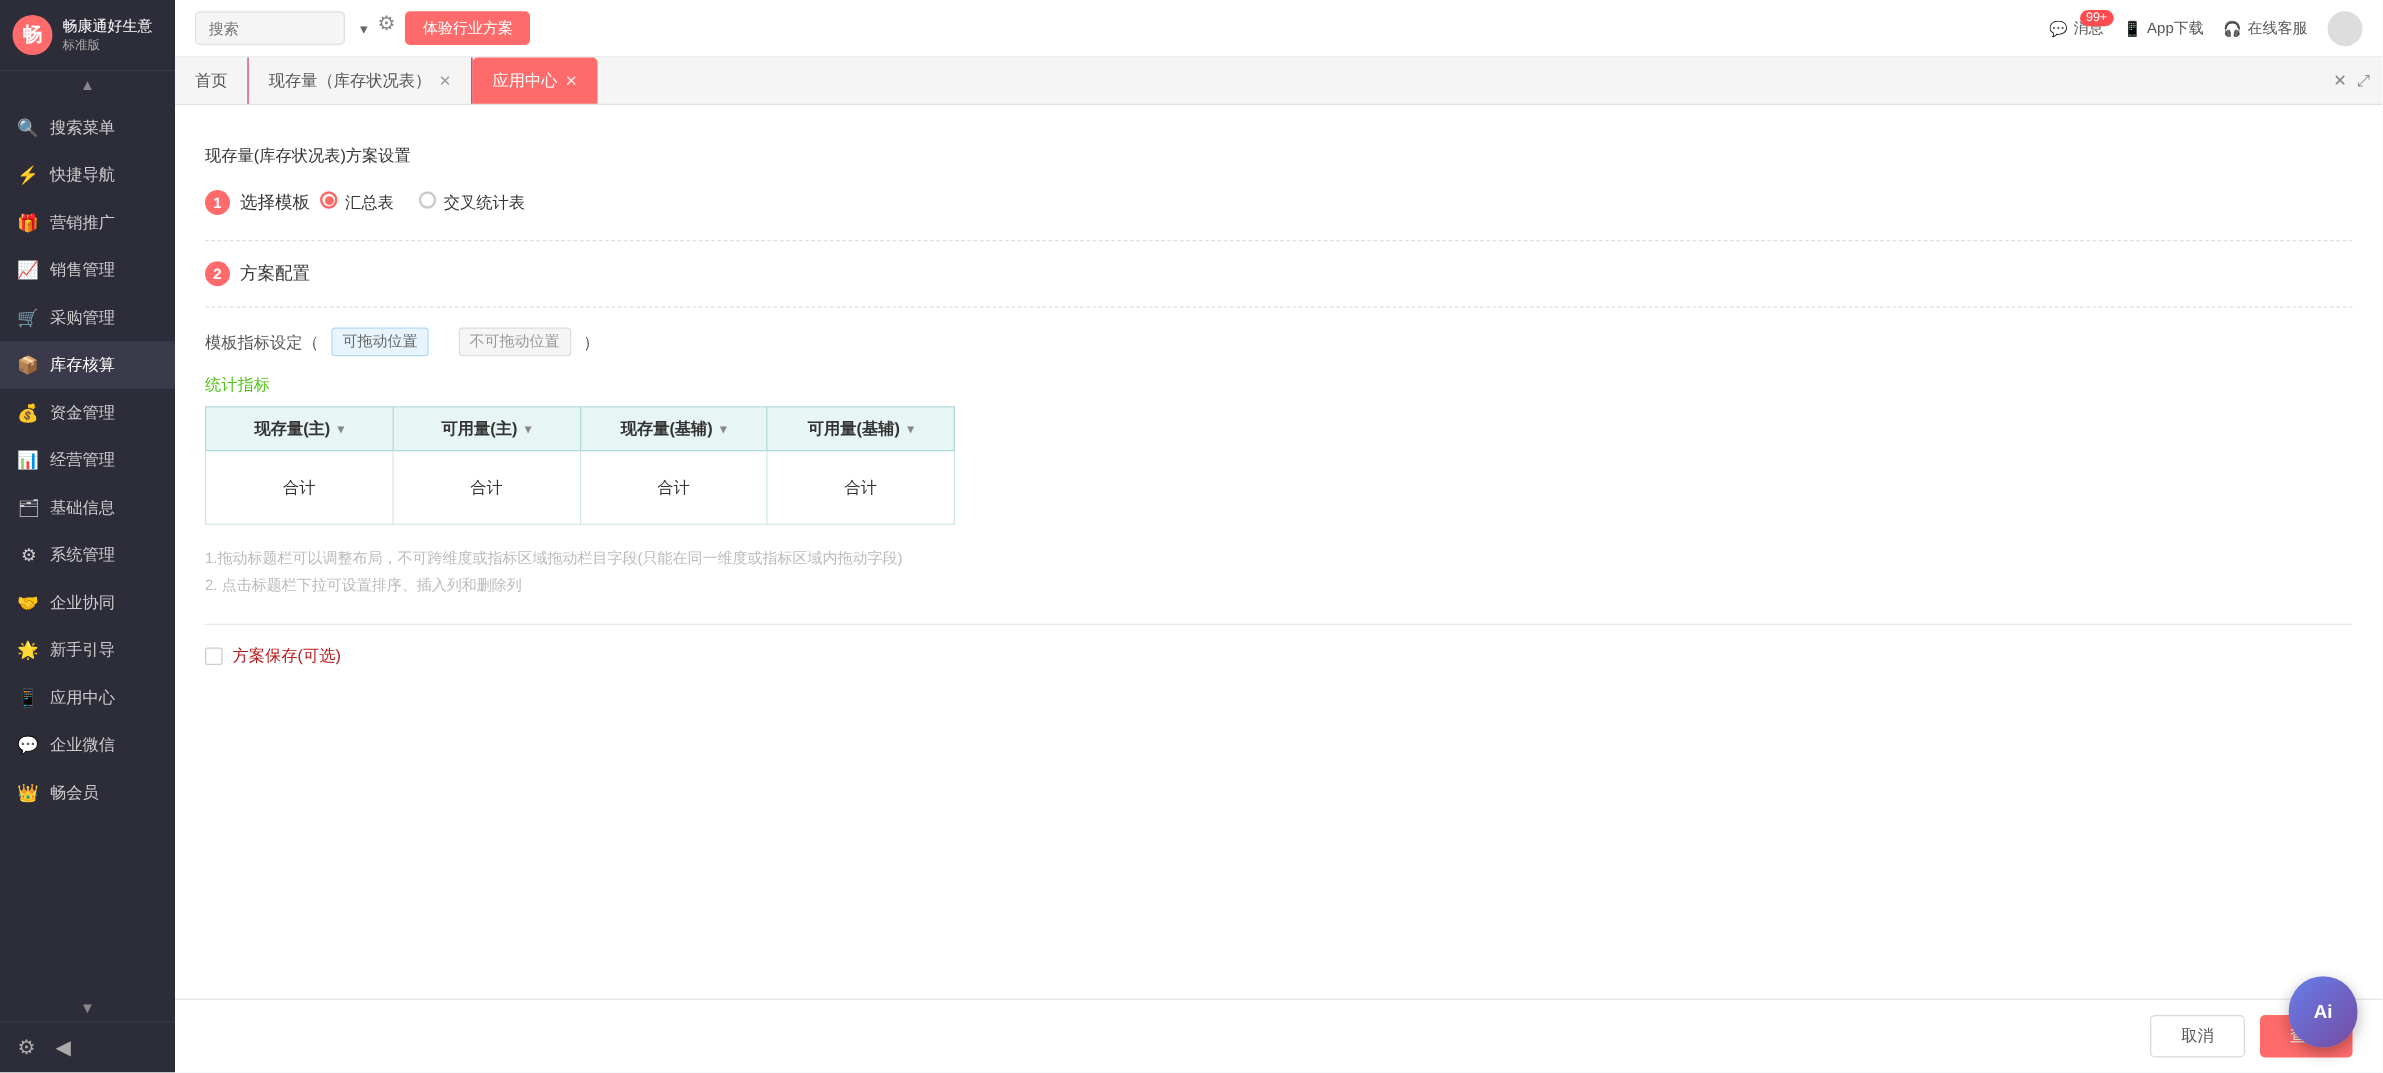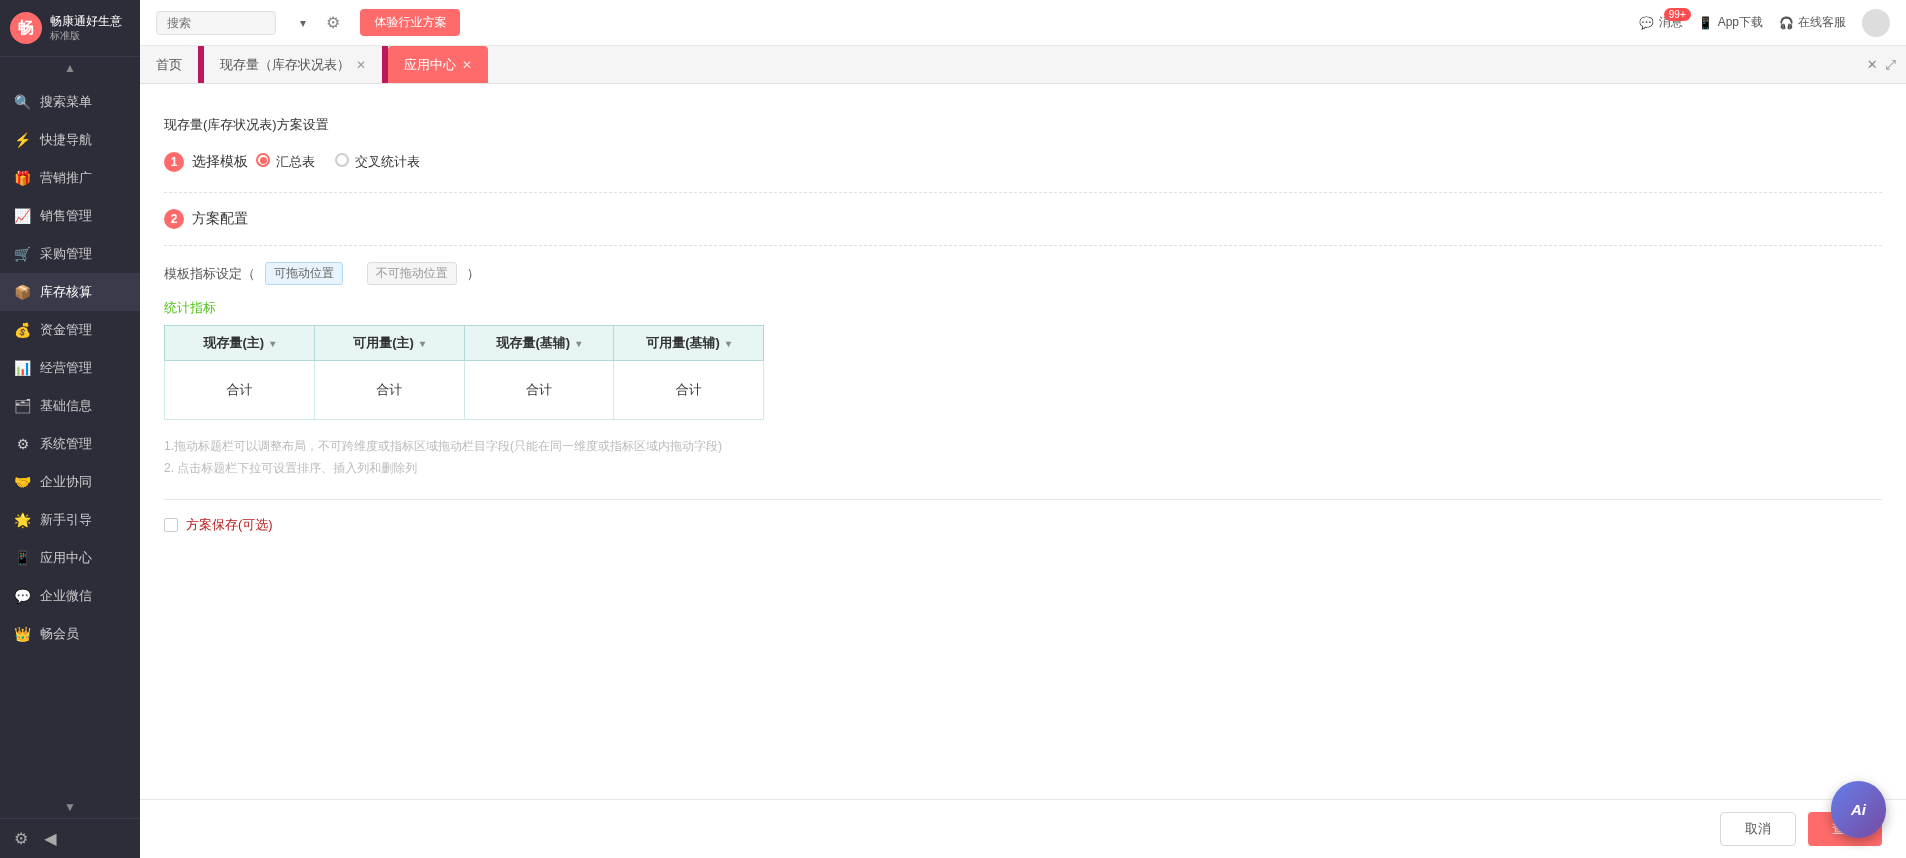--- a/index.html
+++ b/index.html
@@ -51,21 +51,21 @@
     .topbar {
       background: #fff;
       height: 46px;
       display: flex;
       align-items: center;
       justify-content: space-between;
       padding: 0 16px;
       border-bottom: 1px solid #e8e8e8;
       flex-shrink: 0;
     }
-    .topbar-left { display: flex; align-items: center; gap: 20px; }
+    .topbar-left { display: flex; gap: 8px; }
     .topbar-search {
       background: #f5f5f5;
       border: 1px solid #e0e0e0;
       border-radius: 4px;
       padding: 4px 10px;
       font-size: 12px;
       color: #999;
       width: 120px;
     }
     .topbar-dropdown { display: flex; align-items: center; gap: 4px; color: #666; cursor: pointer; font-size: 12px; }
@@ -93,21 +93,21 @@
       align-items: center;
       height: 38px;
       padding: 0 0 0 0;
       border-bottom: 1px solid #e0e0e0;
       flex-shrink: 0;
     }
     .tab-item {
       display: flex; align-items: center; gap: 6px;
       padding: 0 16px; height: 100%; cursor: pointer;
       font-size: 13px; color: #555; background: #f5f5f5;
-      border-right: 6px solid #be185d;
+      border-right: 1px solid #be185d;
       white-space: nowrap;
       justify-content: flex-end;
     }
     .tab-item-new {
       background: #ff6b6b; color: white; border-radius: 4px 4px 0 0;
       padding: 0 16px; height: 100%; display: flex; align-items: center; gap: 6px;
       cursor: pointer; font-size: 13px;
     }
     .tab-close { font-size: 12px; color: #999; cursor: pointer; }
     .tab-close-white { font-size: 12px; color: rgba(255,255,255,0.8); cursor: pointer; }
@@ -233,21 +233,20 @@
     }
 
     
     .ai-bubble {
       position: fixed; bottom: 20px; right: 20px;
       background: linear-gradient(135deg, #667eea 0%, #764ba2 100%);
       color: white; border-radius: 50px; padding: 20px 20px;
       font-size: 15px; font-weight: bold; cursor: pointer;
       box-shadow: 0 4px 12px rgba(0,0,0,0.3);
       z-index: 1000;
-      font-style: italic;
     }
   </style>
 </head>
 <body>
 
 <div class="sidebar">
   <div class="sidebar-logo">
     <div class="logo-icon">畅</div>
     <div>
       <div class="logo-text">畅康通好生意</div>

